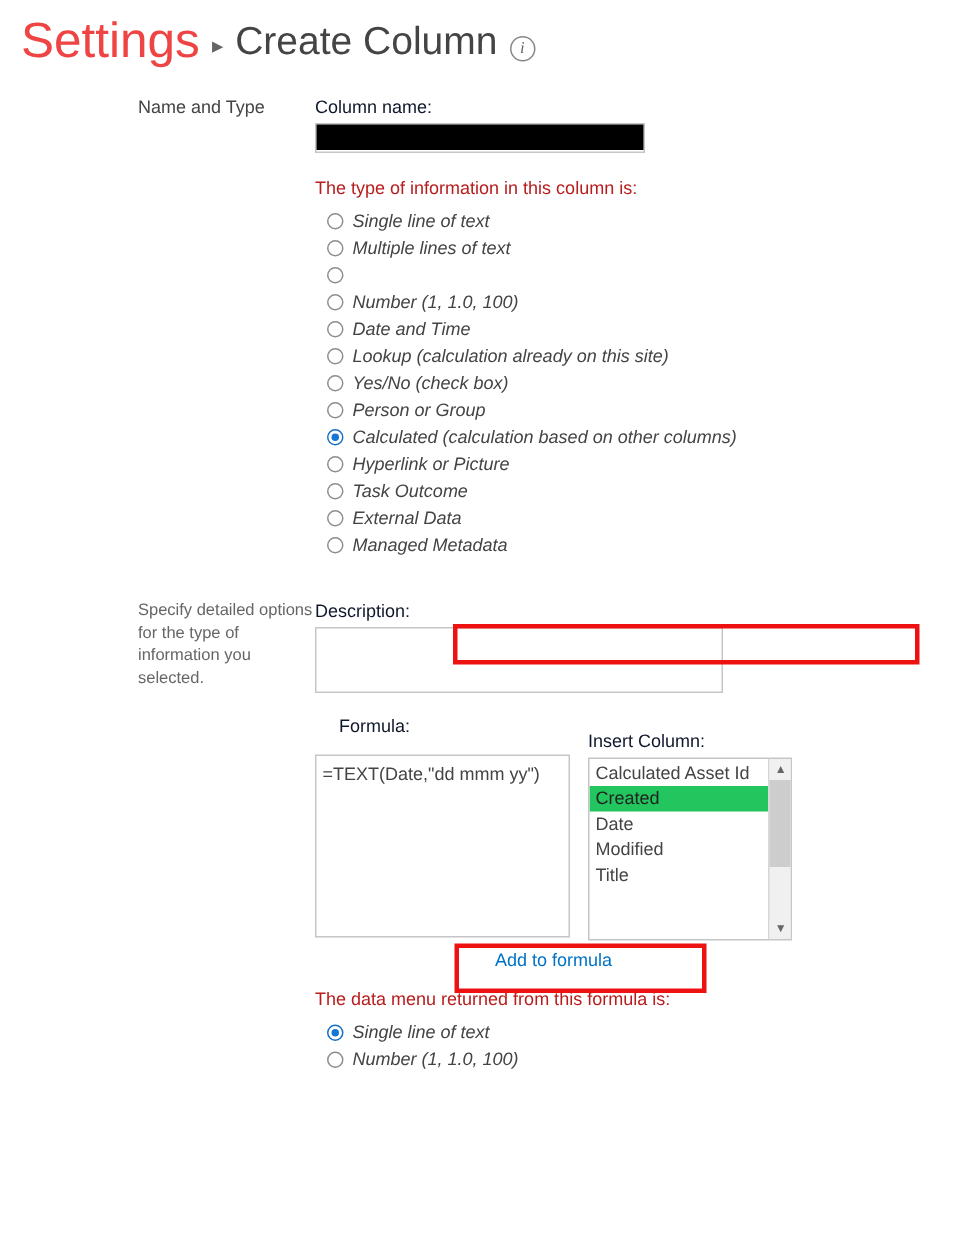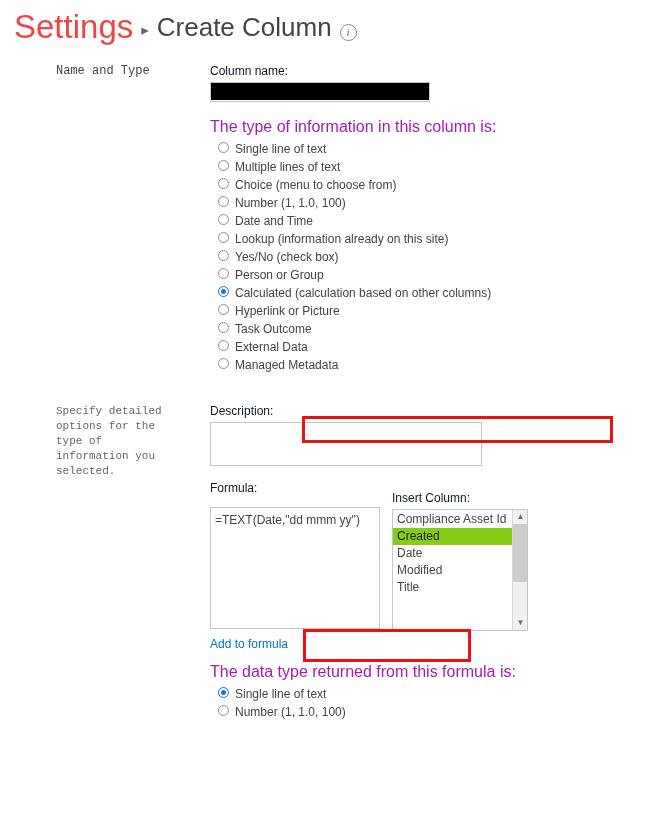--- a/index.html
+++ b/index.html
@@ -60,23 +60,22 @@
     position: relative;
     margin-top: 18px;
     font-size: 12px;
   }
   .section {
     display: flex;
     align-items: flex-start;
   }
   .col-left {
     width: 210px;
-    padding-left: 56px;
-    box-sizing: border-box;
-    font-family: Liberation Mono, monospace;
+    padding-left: 92px;
+    box-sizing: border-box;
   }
   .col-right {
     flex: 1;
     padding-left: 0px;
   }
   .sec-title {
     font-size: 12px;
     color: #444444;
     margin-bottom: 6px;
   }
@@ -111,34 +110,36 @@
     position: absolute;
     left: 1px;
     top: 1px;
     width: 218px;
     height: 17px;
     background: #000000;
   }
 
   .subhead {
     margin-top: 16px;
-    font-size: 16px;
-    color: #a21caf;
+    font-size: 12px;
+    color: #b91c1c;
     margin-bottom: 6px;
   }
 
   .radio-list {
     margin: 0;
     padding: 0;
     list-style: none;
   }
   .radio-row {
     display: flex;
+    align-items: center;
     height: 18px;
     margin-left: 8px;
+    font-style: italic;
   }
   .radio {
     width: 11px;
     height: 11px;
     border: 1px solid #8d8d8d;
     border-radius: 50%;
     background: #ffffff;
     margin-right: 6px;
     box-sizing: border-box;
     flex: none;
@@ -236,21 +237,21 @@
     padding: 1px 0 0 0;
     width: 120px;
   }
   .listbox-items li {
     padding: 1px 4px;
     color: #444;
     white-space: nowrap;
     line-height: 15px;
   }
   .listbox-items li.selected {
-    background: #84cc16;
+    background: #22c55e;
     color: #222;
   }
   .scrollbar {
     position: absolute;
     right: 0;
     top: 0;
     width: 15px;
     height: 100%;
     background: #f0f0f0;
     border-left: 1px solid #d6d6d6;
@@ -271,21 +272,21 @@
   }
   .scroll-thumb {
     position: absolute;
     top: 14px;
     width: 15px;
     height: 58px;
     background: #cdcdcd;
   }
 
   .add-formula {
-    text-align: left;
+    text-align: center;
     width: 318px;
     margin-top: 5px;
     font-size: 12px;
   }
   .add-formula a {
     color: #0072c6;
     text-decoration: none;
   }
 
   .return-type {
@@ -324,33 +325,32 @@
         <li class="radio-row">
           <span class="radio"></span>
           <span class="radio-label">Single line of text</span>
         </li>
         <li class="radio-row">
           <span class="radio"></span>
           <span class="radio-label">Multiple lines of text</span>
         </li>
         <li class="radio-row">
           <span class="radio"></span>
-          <span class="radio-label">Choice (menu to choose from)</span>
         </li>
         <li class="radio-row">
           <span class="radio"></span>
           <span class="radio-label">Number (1, 1.0, 100)</span>
         </li>
         <li class="radio-row">
           <span class="radio"></span>
           <span class="radio-label">Date and Time</span>
         </li>
         <li class="radio-row">
           <span class="radio"></span>
-          <span class="radio-label">Lookup (information already on this site)</span>
+          <span class="radio-label">Lookup (calculation already on this site)</span>
         </li>
         <li class="radio-row">
           <span class="radio"></span>
           <span class="radio-label">Yes/No (check box)</span>
         </li>
         <li class="radio-row">
           <span class="radio"></span>
           <span class="radio-label">Person or Group</span>
         </li>
         <li class="radio-row">
@@ -378,51 +378,51 @@
   </div>
 
   <div class="section additional">
     <div class="col-left">
       <div class="sec-desc">Specify detailed options for the type of information you selected.</div>
     </div>
     <div class="col-right">
       <div class="field-label">Description:</div>
       <textarea class="desc-area" style=""></textarea>
 
-      <div class="field-label" style="margin-top:12px;">Formula:</div>
+      <div class="field-label" style="margin-top:12px;margin-left:16px;">Formula:</div>
 
       <div class="formula-wrap">
         <div class="formula-col">
           <textarea class="formula-area" style="">=TEXT(Date,"dd mmm yy")</textarea>
         </div>
         <div class="insert-col">
           <div class="field-label" style="margin-top:-16px;">Insert Column:</div>
           <div class="listbox">
             <ul class="listbox-items">
-              <li>Compliance Asset Id</li>
+              <li>Calculated Asset Id</li>
               <li class="selected">Created</li>
               <li>Date</li>
               <li>Modified</li>
               <li>Title</li>
             </ul>
             <div class="scrollbar">
               <div class="scroll-arrow">▲</div>
               <div class="scroll-thumb"></div>
               <div class="scroll-arrow bottom">▼</div>
             </div>
           </div>
         </div>
       </div>
 
       <div class="add-formula">
         <a href="#">Add to formula</a>
       </div>
 
       <div class="return-type">
-        <div class="subhead">The data type returned from this formula is:</div>
+        <div class="subhead">The data menu returned from this formula is:</div>
         <ul class="radio-list">
           <li class="radio-row">
             <span class="radio checked"></span>
             <span class="radio-label">Single line of text</span>
           </li>
           <li class="radio-row">
             <span class="radio"></span>
             <span class="radio-label">Number (1, 1.0, 100)</span>
           </li>
         </ul>

